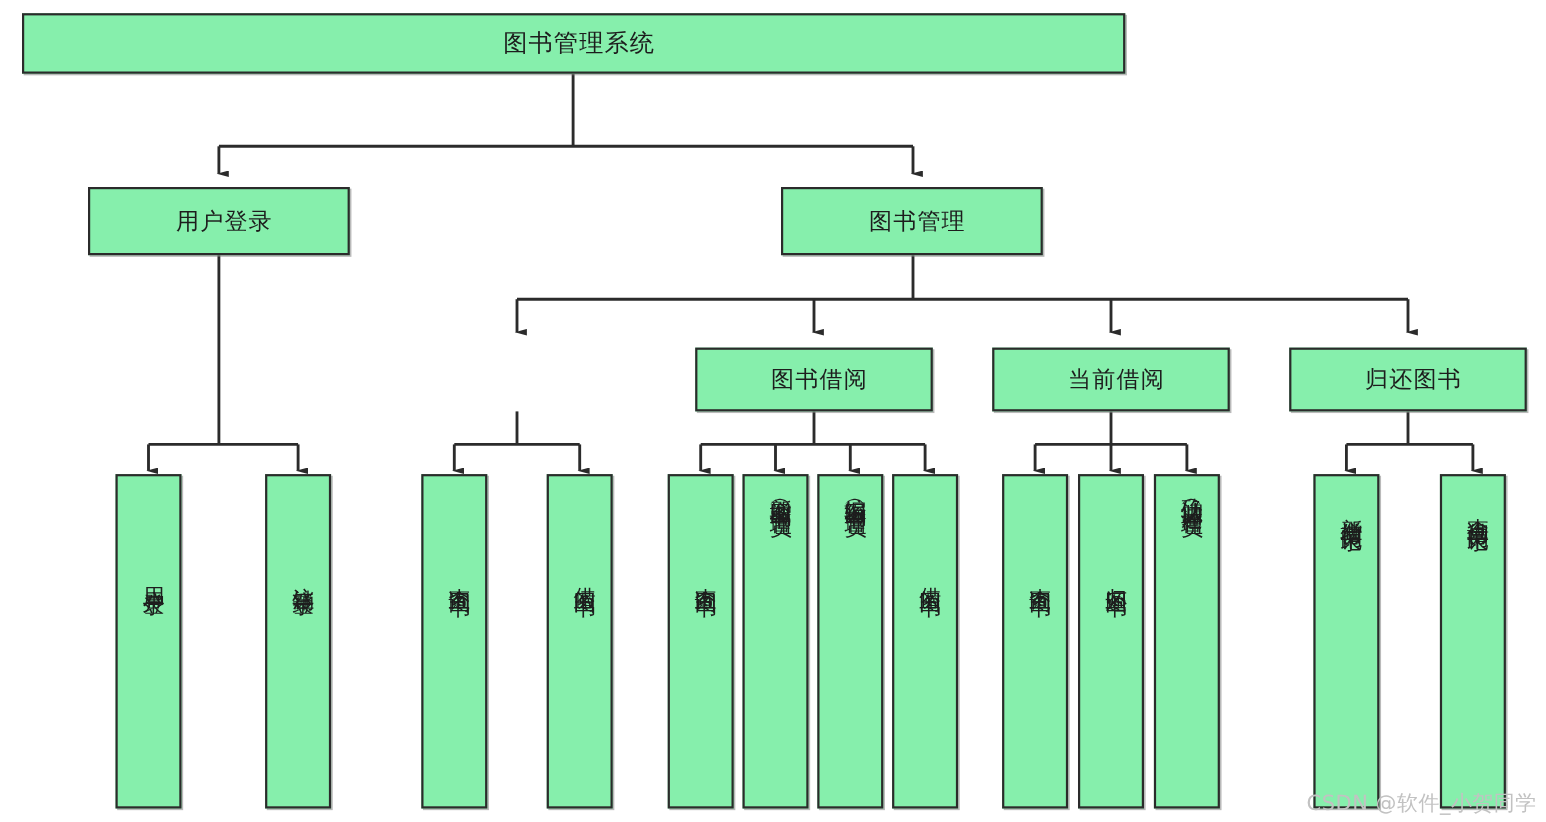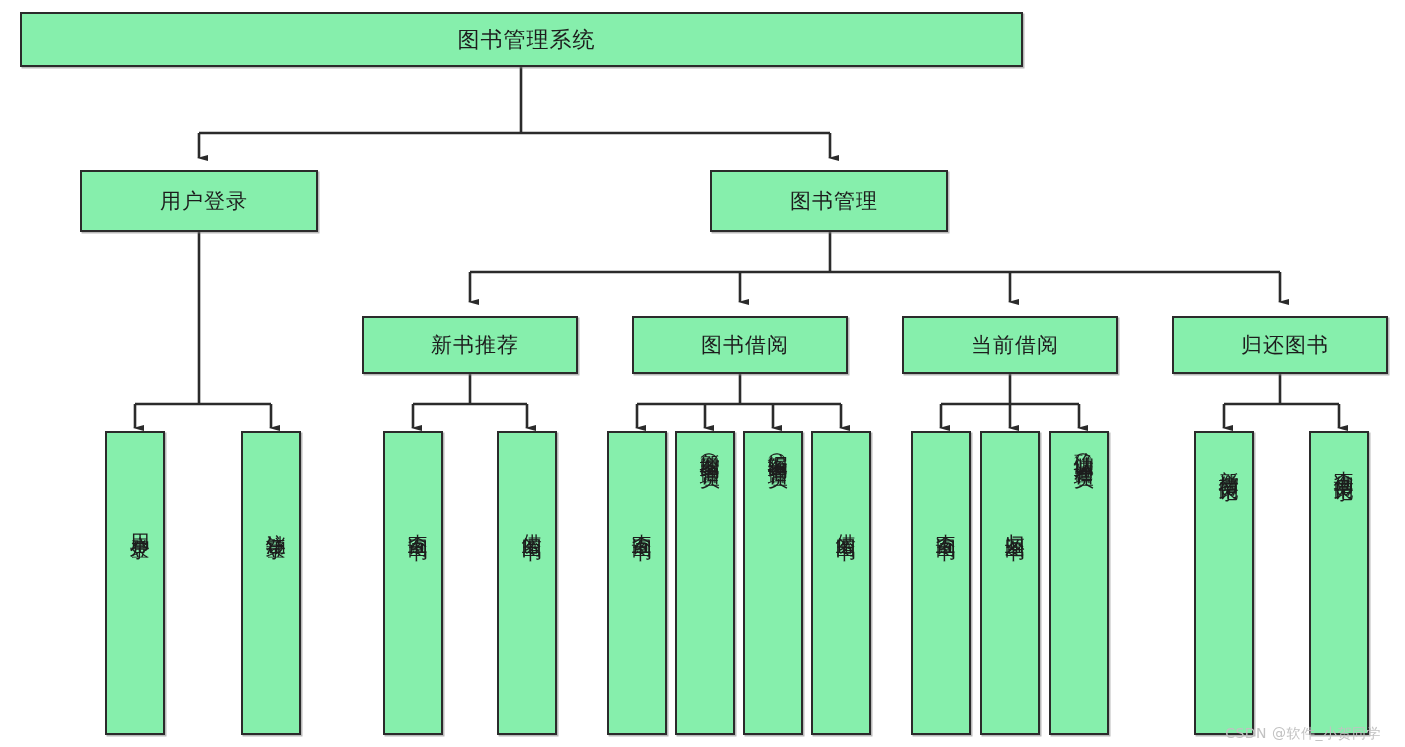--- a/index.html
+++ b/index.html
@@ -52,23 +52,23 @@
     line-height:1.12;
     letter-spacing:2.5px;
     white-space:pre-line;
     text-align:start;
   }
   .node.leaf.pad-mid{padding-top:85px;}
   .node.leaf.pad-low{padding-top:22px;}
   .node.leaf.pad-top{padding-top:4px;}
   #watermark{
     position:absolute;
-    right:24px;
+    right:8px;
     bottom:4px;
-    font-size:14px;
+    font-size:19px;
     color:#c2c2c2;
     letter-spacing:0.5px;
     white-space:nowrap;
     user-select:none;
   }
 </style>
 </head>
 <body>
 
 <div id="canvas">
@@ -128,23 +128,20 @@
     <span class="label">图书管理系统</span>
   </div>
 
   <div class="node" style="left:80px;top:170px;width:238px;height:62px;">
     <span class="label">用户登录</span>
   </div>
   <div class="node" style="left:710px;top:170px;width:238px;height:62px;">
     <span class="label">图书管理</span>
   </div>
 
-  <div class="node" style="left:362px;top:316px;width:216px;height:58px;">
-    <span class="label">新书推荐</span>
-  </div>
   <div class="node" style="left:632px;top:316px;width:216px;height:58px;">
     <span class="label">图书借阅</span>
   </div>
   <div class="node" style="left:902px;top:316px;width:216px;height:58px;font-family:Liberation Serif, serif;">
     <span class="label">当前借阅</span>
   </div>
   <div class="node" style="left:1172px;top:316px;width:216px;height:58px;">
     <span class="label">归还图书</span>
   </div>
 

